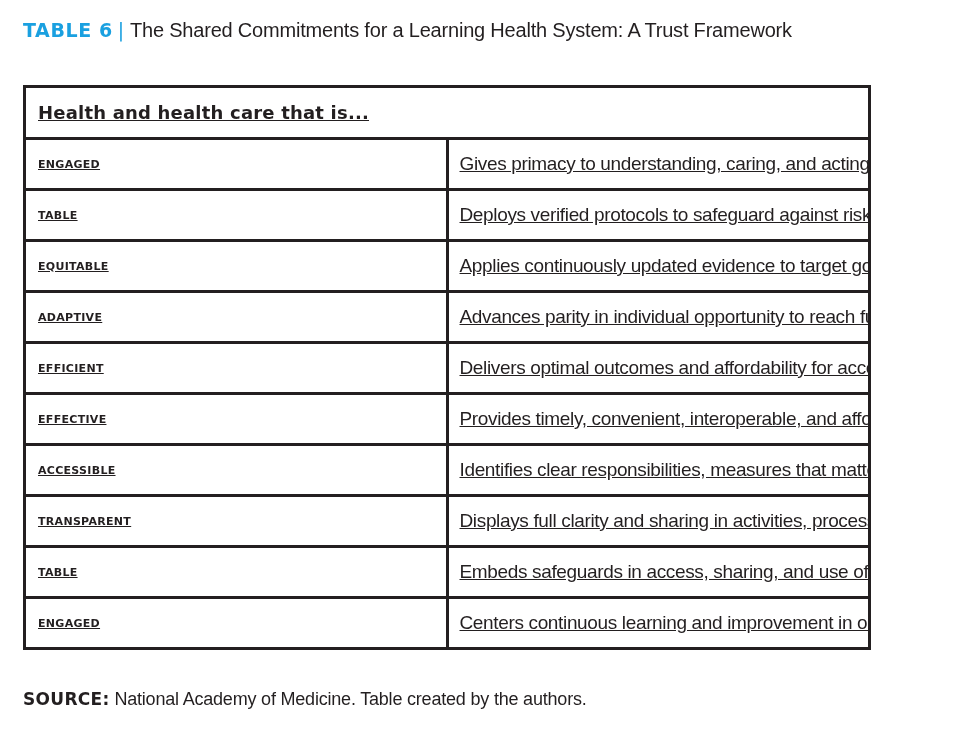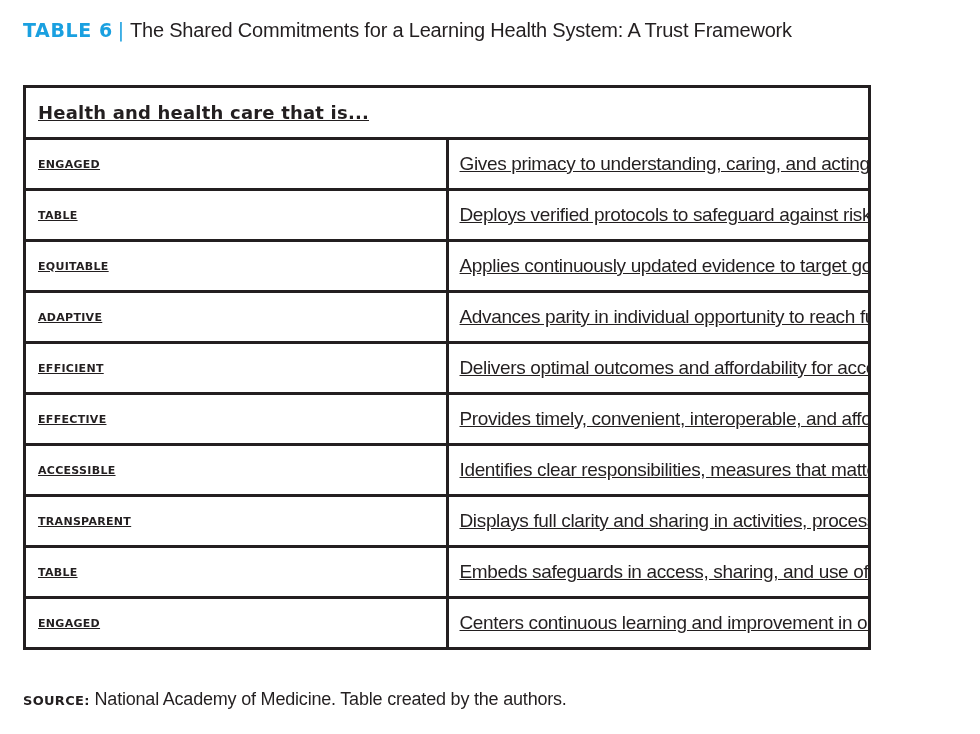--- a/index.html
+++ b/index.html
@@ -40,21 +40,21 @@
   }
   table.trust td.desc {
     font-family: "Liberation Sans", sans-serif;
     font-size: 19px; letter-spacing: -0.35px; padding-left: 11px;
   }
   .source {
     position: absolute; left: 23px; top: 686px;
     font-size: 18px; line-height: 26px; white-space: nowrap;
     font-family: "Liberation Sans", sans-serif; letter-spacing: -0.2px;
   }
-  .source .label { font-family: "DejaVu Sans", sans-serif; font-weight: bold; font-size: 13px; letter-spacing: 0.3px; margin-top: 16px; }
+  .source .label { font-family: "DejaVu Sans", sans-serif; font-weight: bold; font-size: 17px; letter-spacing: 0.3px; margin-top: 16px; }
 </style>
 </head>
 <body>
 
 <div class="title">
   <span class="label">TABLE 6</span><span class="sep">|</span><span class="text">The Shared Commitments for a Learning Health System: A Trust Framework</span>
 </div>
 
 <table class="trust">
   <tbody>

